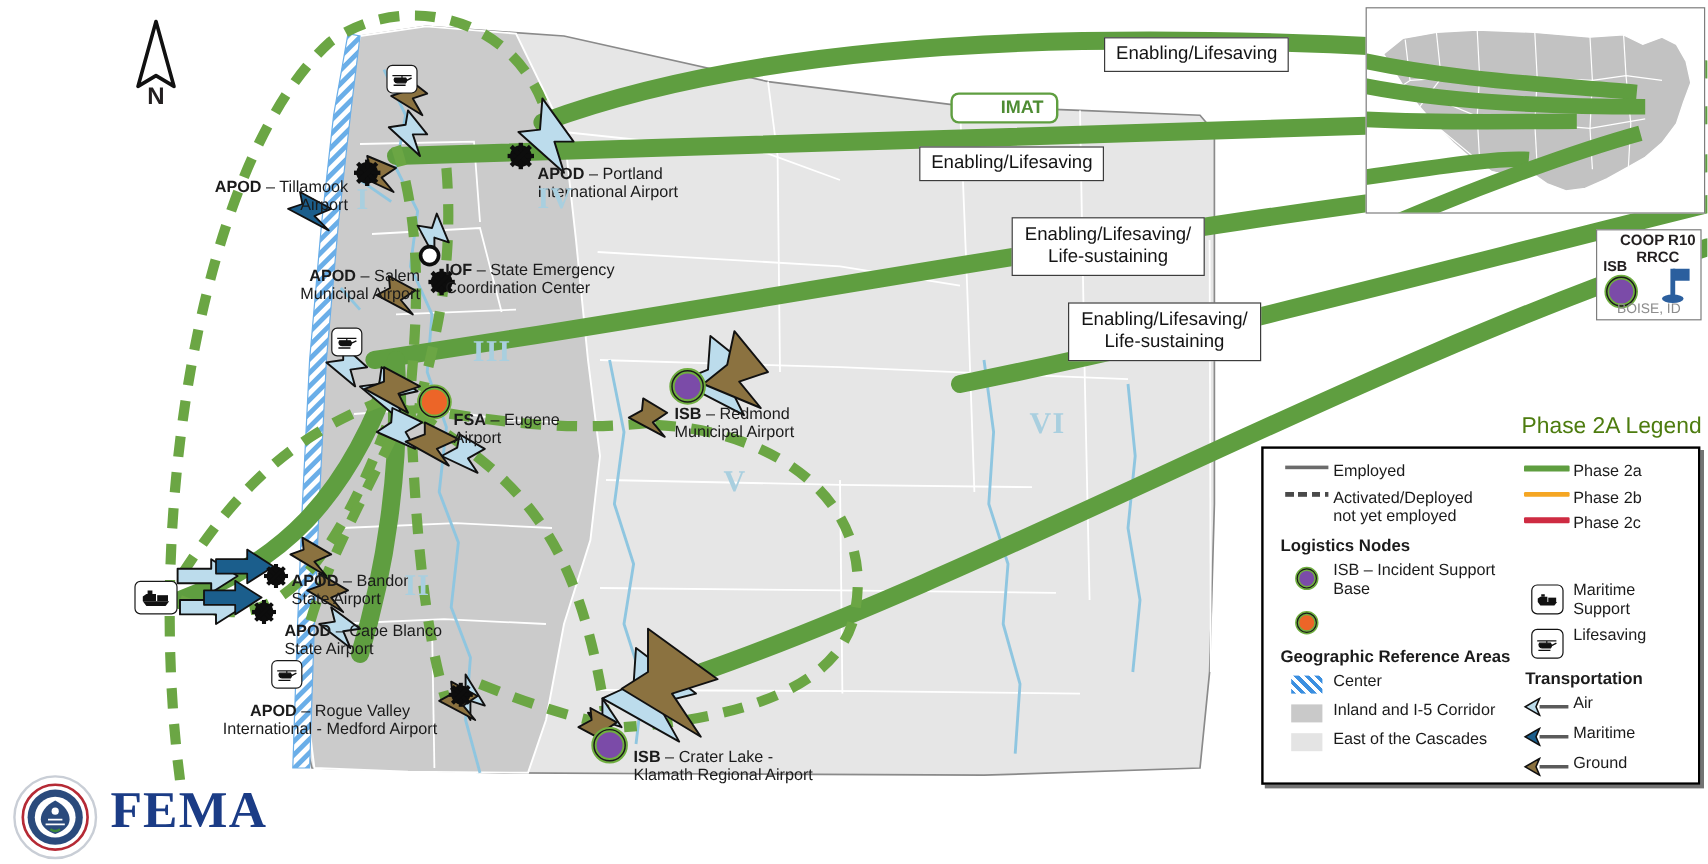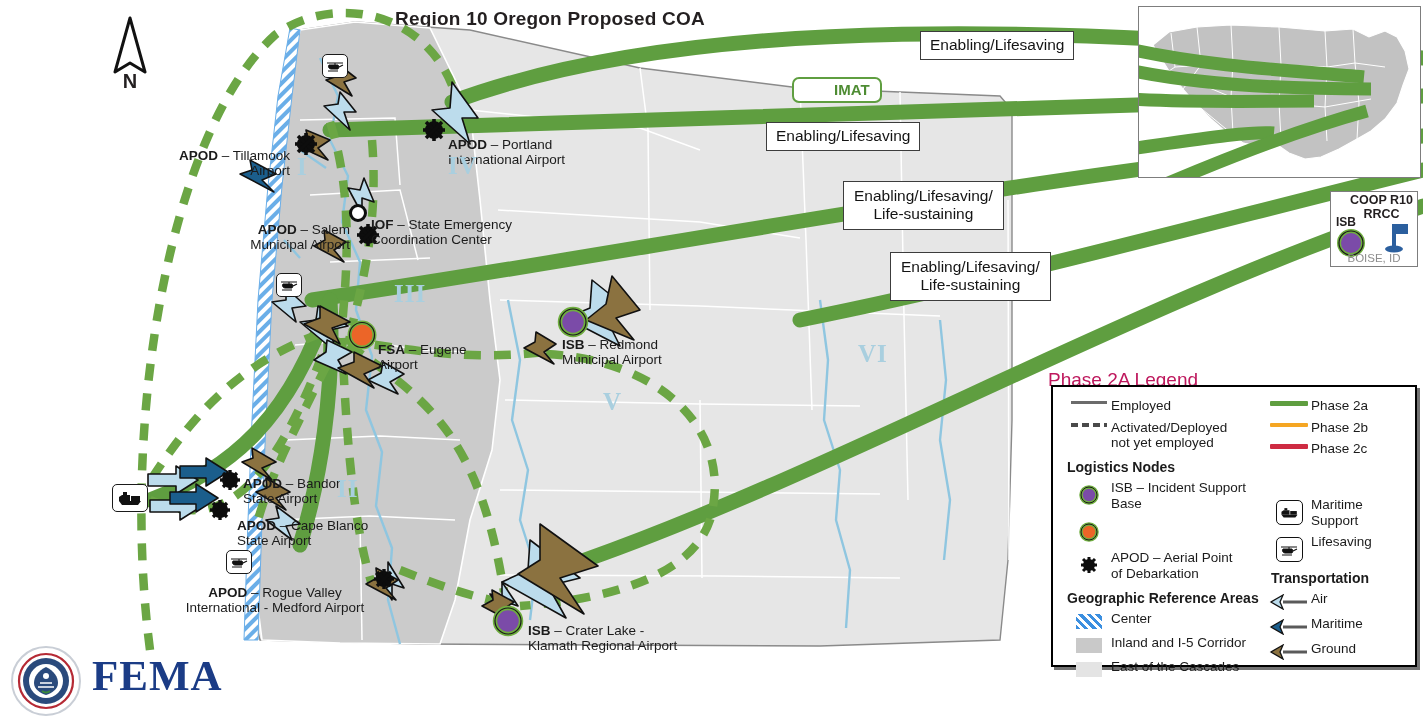--- a/index.html
+++ b/index.html
@@ -82,28 +82,27 @@
   .coop .isbtag {
     position:absolute; left:5px; top:23px; font-size:12px; font-weight:bold;
   }
   .coop .city {
     position:absolute; left:0; bottom:2px; width:100%; text-align:center;
     font-size:11.5px; color:#8d8d8d;
   }
 
   
   .legend-title {
-    position:absolute; left:1048px; top:345px; width:370px; text-align:left;
-    font-size:19px; color:#be185d;margin-top:24px;
+    position:absolute; left:1048px; top:345px; width:370px; text-align:right;
+    font-size:19px; color:#4d7c0f;
   }
   .legend-box {
     position:absolute; left:1051px; top:372px; width:366px; height:282px;
     background:#fff; border:2.4px solid #000;
     box-shadow:3px 3px 0 rgba(0,0,0,.55);
-    margin-top:13px;
   }
   .lg-col-l { position:absolute; left:14px; top:10px; width:196px; }
   .lg-col-r { position:absolute; left:214px; top:10px; width:142px; }
 
   .lg-row { display:flex; align-items:flex-start; margin-bottom:5px; }
   .lg-key { width:44px; flex:0 0 44px; display:flex; align-items:center;
             justify-content:center; padding-top:4px; }
   .lg-txt { font-size:13.5px; line-height:1.16; color:#1b1b1b; white-space:pre-line;
             padding-top:1px; }
   .lg-head { font-size:14px; font-weight:bold; margin:8px 0 4px 0; color:#1b1b1b; }
@@ -126,21 +125,20 @@
   .brand .word {
     position:absolute; left:82px; top:6px; font-family:"Liberation Serif", serif;
     font-size:43px; font-weight:bold; color:#1b3c86; letter-spacing:1px;
   }
 </style>
 </head>
 <body>
 
 <div id="stage">
 
-  <div class="title">Region 10 Oregon Proposed COA</div>
 
   <div class="north">
     <svg width="60" height="60" viewBox="0 0 60 60">
       <path d="M30 4 L45 58 L30 49 L15 58 Z" fill="#fff" stroke="#111" stroke-width="3" stroke-linejoin="round"></path>
     </svg>
     <div class="n-letter">N</div>
   </div>
 
   <svg id="mapsvg" width="1423" height="720" viewBox="0 0 1423 720">
     <defs>
@@ -513,37 +511,20 @@
 
       <div class="lg-row">
         <div class="lg-key">
           <svg width="24" height="24">
             <circle cx="12" cy="12" r="8" fill="#ec6528" stroke="#6fae3f" stroke-width="3.5"></circle>
             <circle cx="12" cy="12" r="8" fill="none" stroke="#1a1a1a" stroke-width="1"></circle>
           </svg>
         </div>
       </div>
 
-      <div class="lg-row">
-        <div class="lg-key">
-          <svg width="24" height="24">
-            <g transform="translate(12,12)">
-              <circle r="6" fill="#0d0d0d"></circle>
-              <g stroke="#0d0d0d" stroke-width="3">
-                <line x1="-8" y1="0" x2="8" y2="0"></line>
-                  <line x1="0" y1="-8" x2="0" y2="8"></line>
-                <line x1="-6" y1="-6" x2="6" y2="6"></line>
-                  <line x1="-6" y1="6" x2="6" y2="-6"></line>
-              </g>
-            </g>
-          </svg>
-        </div>
-        <div class="lg-txt">APOD – Aerial Point
-        of Debarkation</div>
-      </div>
 
       <div class="lg-head">Geographic Reference Areas</div>
 
       <div class="lg-row">
         <div class="lg-key">
             <div class="swatch-area hatch"></div>
           </div>
         <div class="lg-txt">Center</div>
       </div>
       <div class="lg-row">

